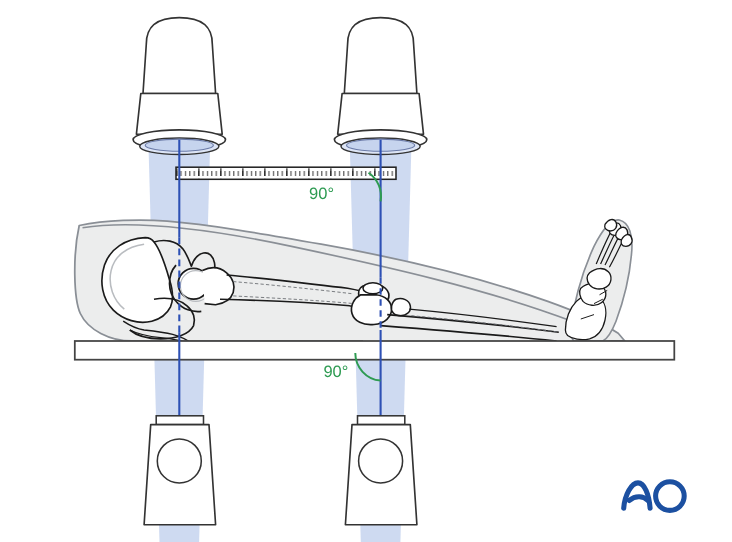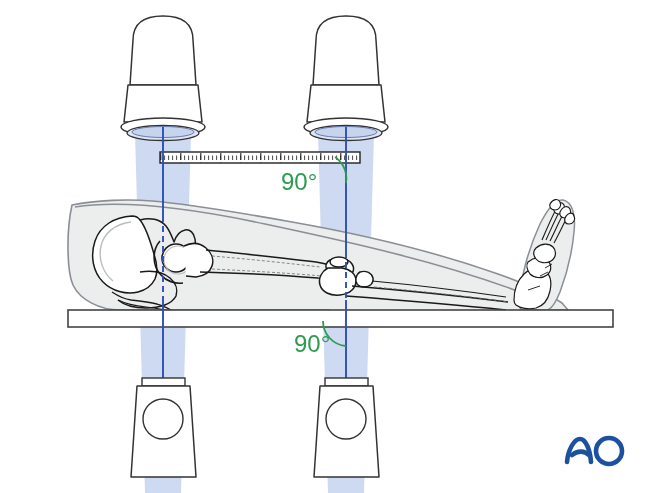--- a/index.html
+++ b/index.html
@@ -20,21 +20,21 @@
   #scene {
     position: absolute;
     left: 0;
     top: 0;
     width: 665px;
     height: 493px;
   }
   .angle-label {
     position: absolute;
     font-family: "Liberation Sans", sans-serif;
-    font-size: 24px;
+    font-size: 15px;
     font-weight: 400;
     color: #2e9b52;
     letter-spacing: 0px;
     white-space: nowrap;
     user-select: none;
   }
   #angle-top-label { left: 281px; top: 168px; }
   #angle-bottom-label { left: 294px; top: 330px; }
   #ao-logo {
     position: absolute;

